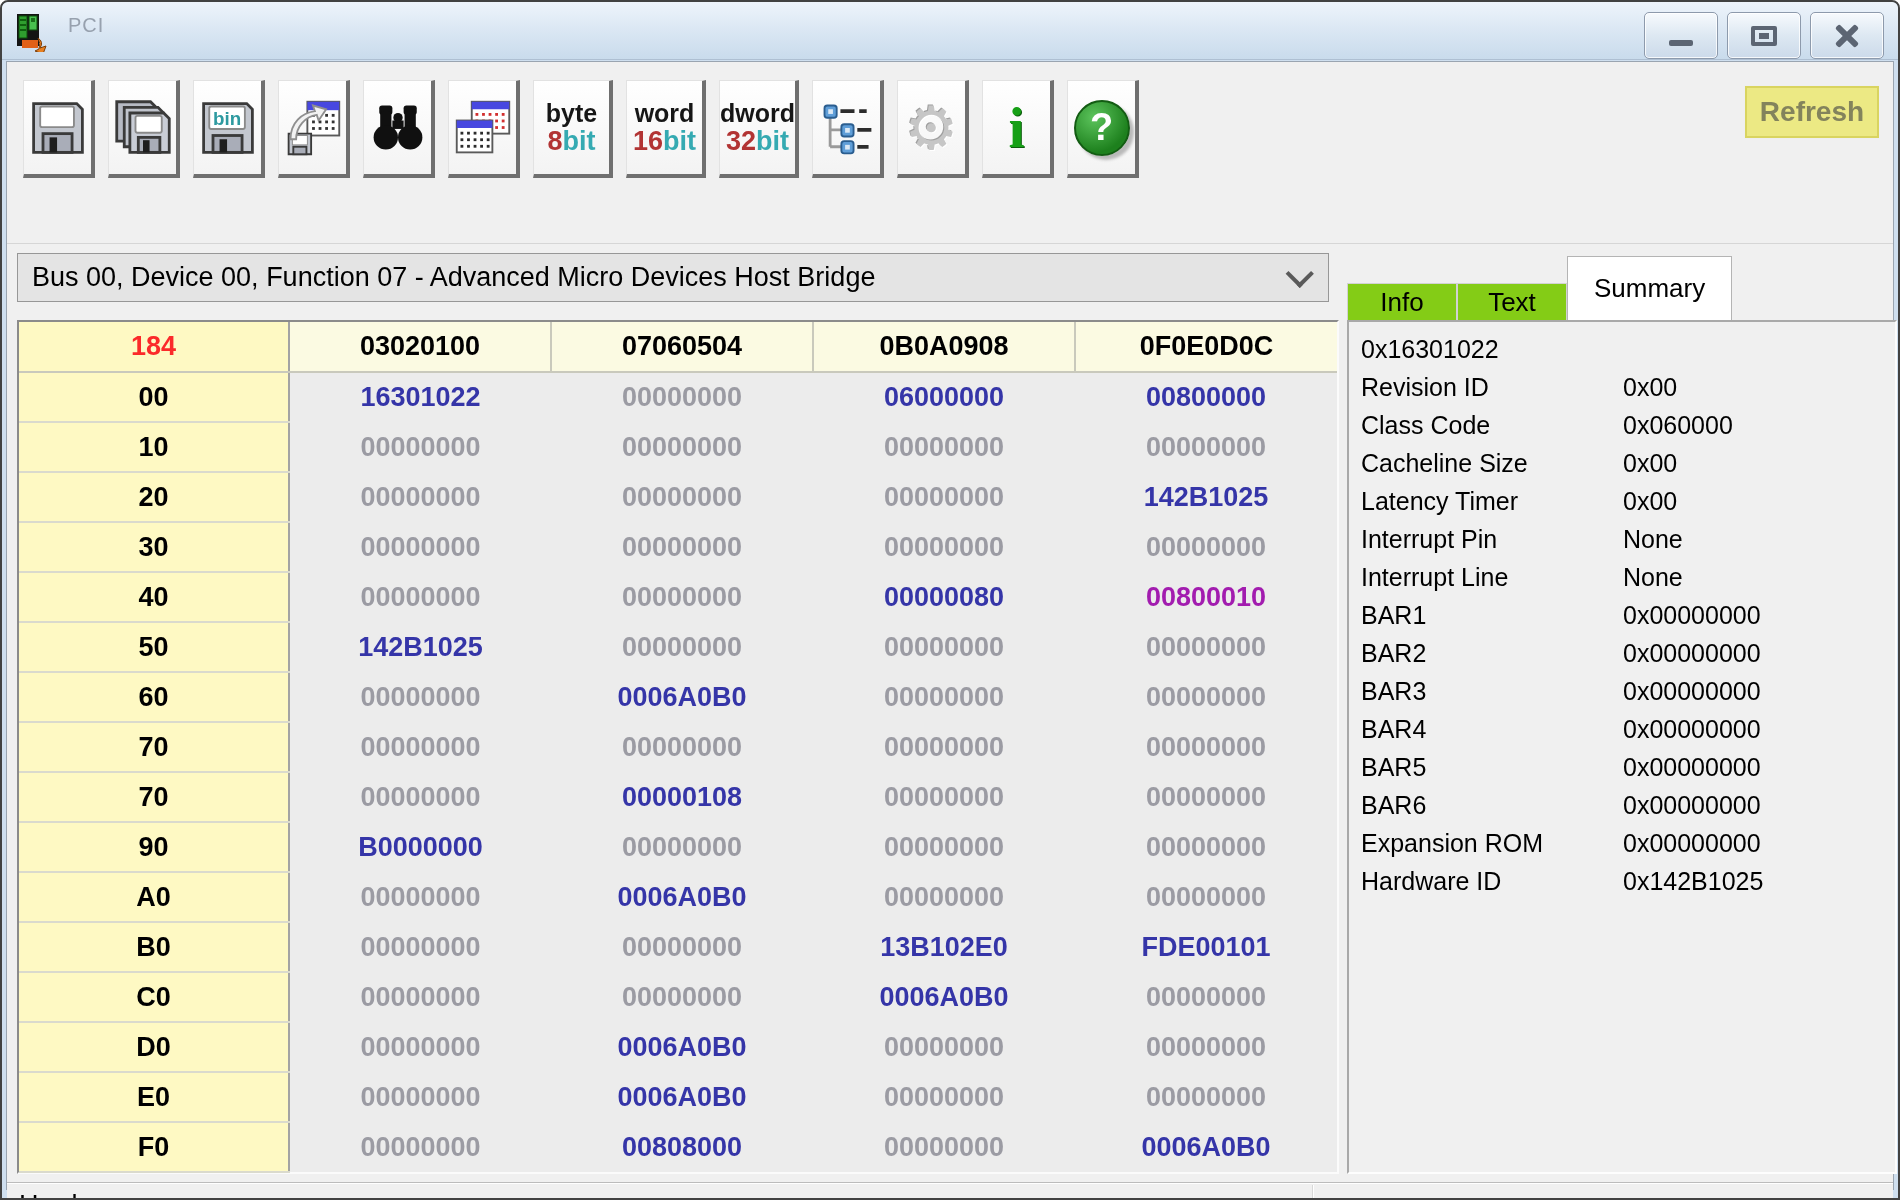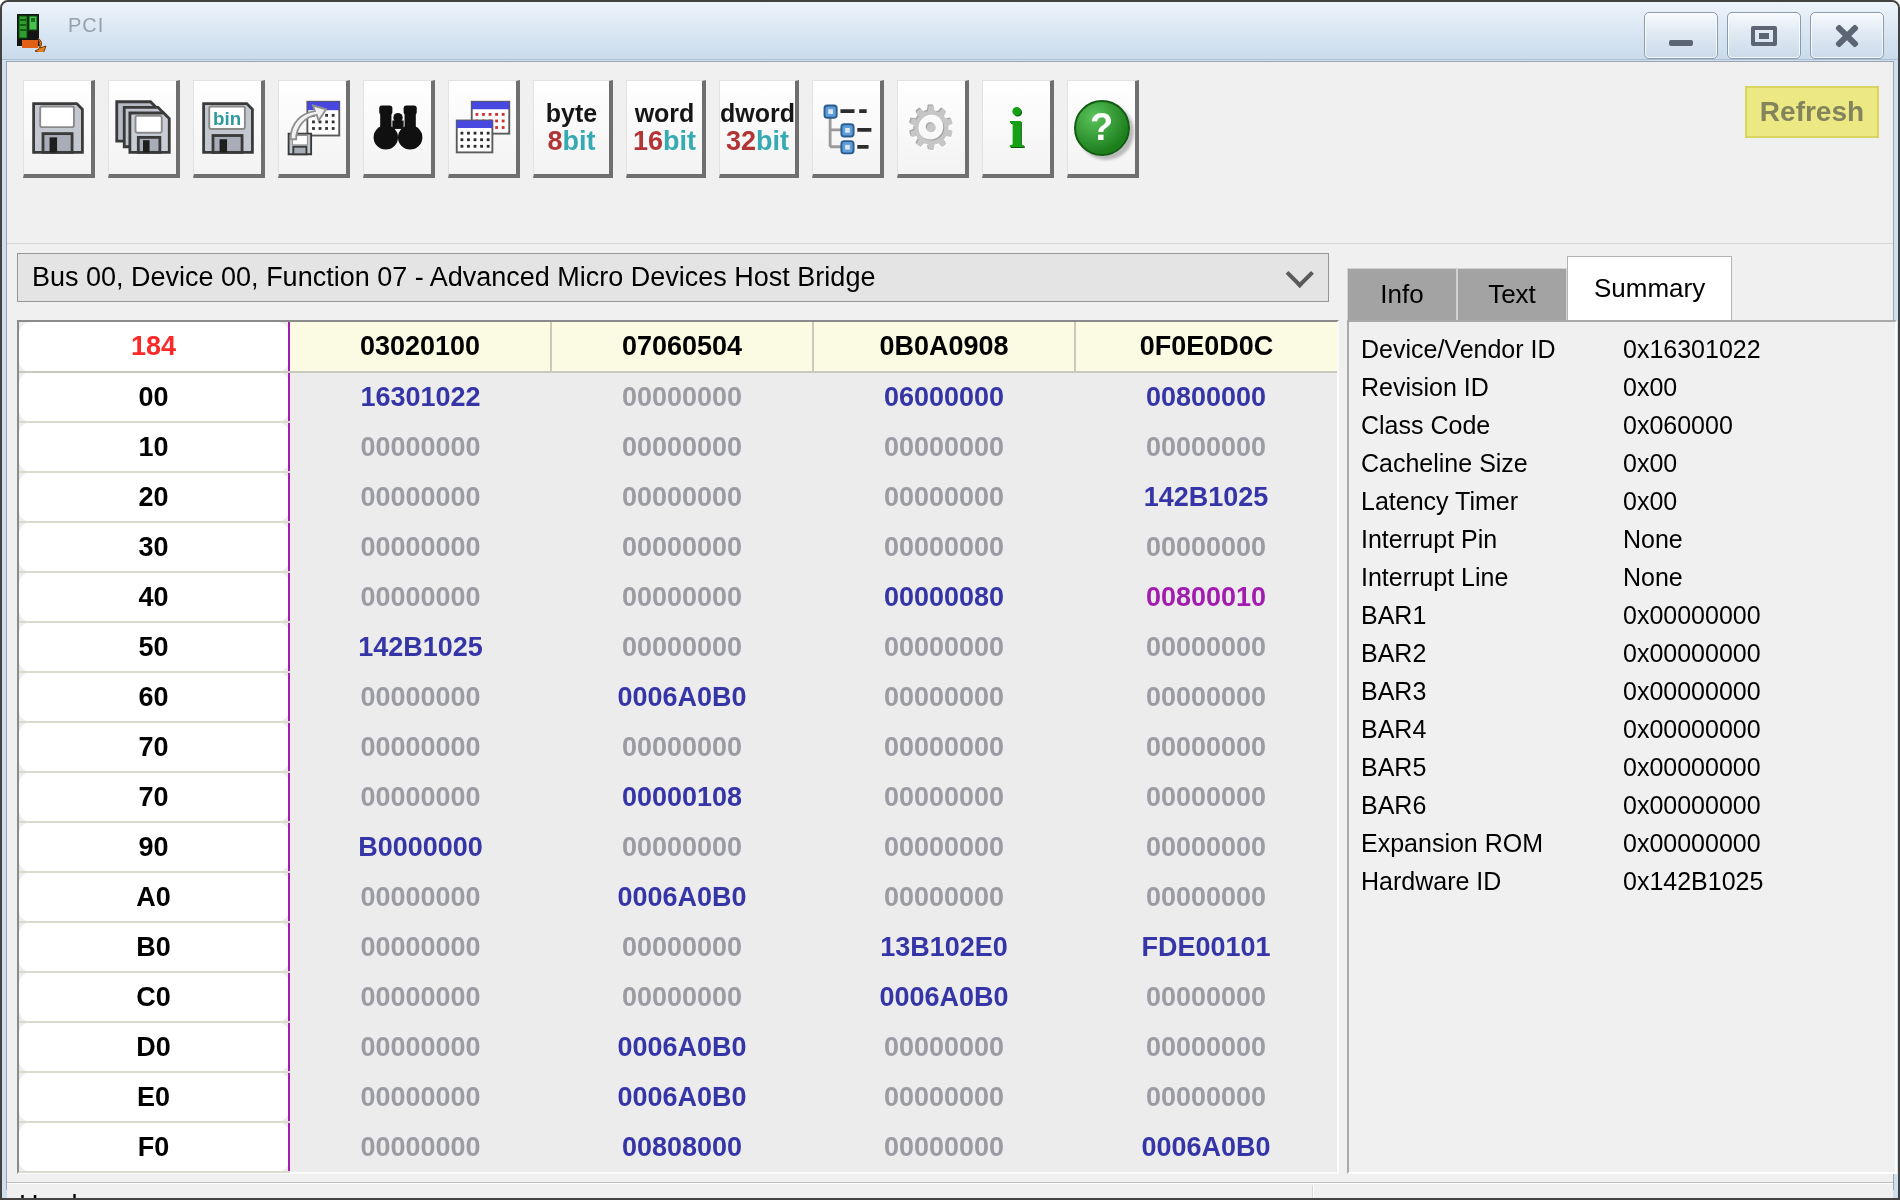--- a/index.html
+++ b/index.html
@@ -52,31 +52,31 @@
                 display:flex; align-items:center; justify-content:center; }
 
   
   .selector-row{ height:76px; position:relative; background:#f0f0f0; }
   .combo{ position:absolute; left:10px; top:9px; width:1312px; height:49px; background:#e4e4e4;
           border:1px solid #979797; display:flex; align-items:center; padding:0 14px; font-size:27px; color:#000; }
   .combo-text{ flex:1; white-space:nowrap; overflow:hidden; }
   .combo-chevron{ width:20px; height:20px; border-left:4px solid #5a5a5a; border-bottom:4px solid #5a5a5a;
                   transform:rotate(-45deg) translateY(-6px); }
   .tabs{ position:absolute; left:1340px; bottom:0; display:flex; align-items:flex-end; }
-  .tab{ height:52px; min-width:110px; padding:0 26px; background:#a3a3a3; border:1px solid #d2d2d2; border-bottom:none;
+  .tab{ height:37px; min-width:110px; padding:0 26px; background:#84cc16; border:1px solid #d2d2d2; border-bottom:none;
         display:flex; align-items:center; justify-content:center; font-size:26px; color:#000; }
   .tab.active{ height:64px; min-width:150px; background:#fff; border:1px solid #b4b4b4; border-bottom:none; z-index:3; }
 
   
   .main{ position:relative; height:856px; background:#f0f0f0; }
   .hex-panel{ position:absolute; left:10px; top:0; width:1322px; height:854px; background:#ececec;
               border:2px solid; border-color:#8b8b8b #fbfbfb #fbfbfb #8b8b8b; }
   table.hex{ border-collapse:collapse; width:100%; table-layout:fixed; }
   table.hex td{ height:50px; text-align:center; font-size:27px; font-weight:700; padding:0; }
-  td.addr{ background:#ffffff; border-right:2px solid #a21caf; border-bottom:2px solid #dadacd; color:#000;border-radius:12px; }
+  td.addr{ background:#fef9c3; border-right:2px solid #a3a3a3; border-bottom:2px solid #dadacd; color:#000; }
   thead td.hval{ background:#fbfae2; border-right:2px solid #c9c9bc; border-bottom:2px solid #c9c9bc; color:#000; }
   thead td.hval:last-child{ border-right:none; }
   thead td.addr{ border-bottom:2px solid #c9c9bc; }
   tbody td.val{ background:#ececec; }
 
   .summary-panel{ position:absolute; left:1340px; top:0; width:550px; height:854px; background:#f0f0f0;
                   border:2px solid; border-color:#a9a9a9 #fdfdfd #fdfdfd #a9a9a9; padding:8px 0 0 12px; }
   .srow{ display:flex; line-height:38px; }
   .slabel{ width:262px; font-size:25px; color:#000; }
   .svalue{ font-size:25px; color:#000; }
@@ -425,21 +425,20 @@
                 <td class="val" style="color: rgb(155, 155, 163);">00000000</td>
                 <td class="val" style="color: rgb(53, 53, 168);">00808000</td>
                 <td class="val" style="color: rgb(155, 155, 163);">00000000</td>
                 <td class="val" style="color: rgb(53, 53, 168);">0006A0B0</td>
               </tr>
             </tbody>
         </table>
       </div>
       <div class="summary-panel">
           <div class="srow">
-            <span class="slabel">Device/Vendor ID</span>
             <span class="svalue">0x16301022</span>
           </div>
           <div class="srow">
             <span class="slabel">Revision ID</span>
             <span class="svalue">0x00</span>
           </div>
           <div class="srow">
             <span class="slabel">Class Code</span>
             <span class="svalue">0x060000</span>
           </div>

